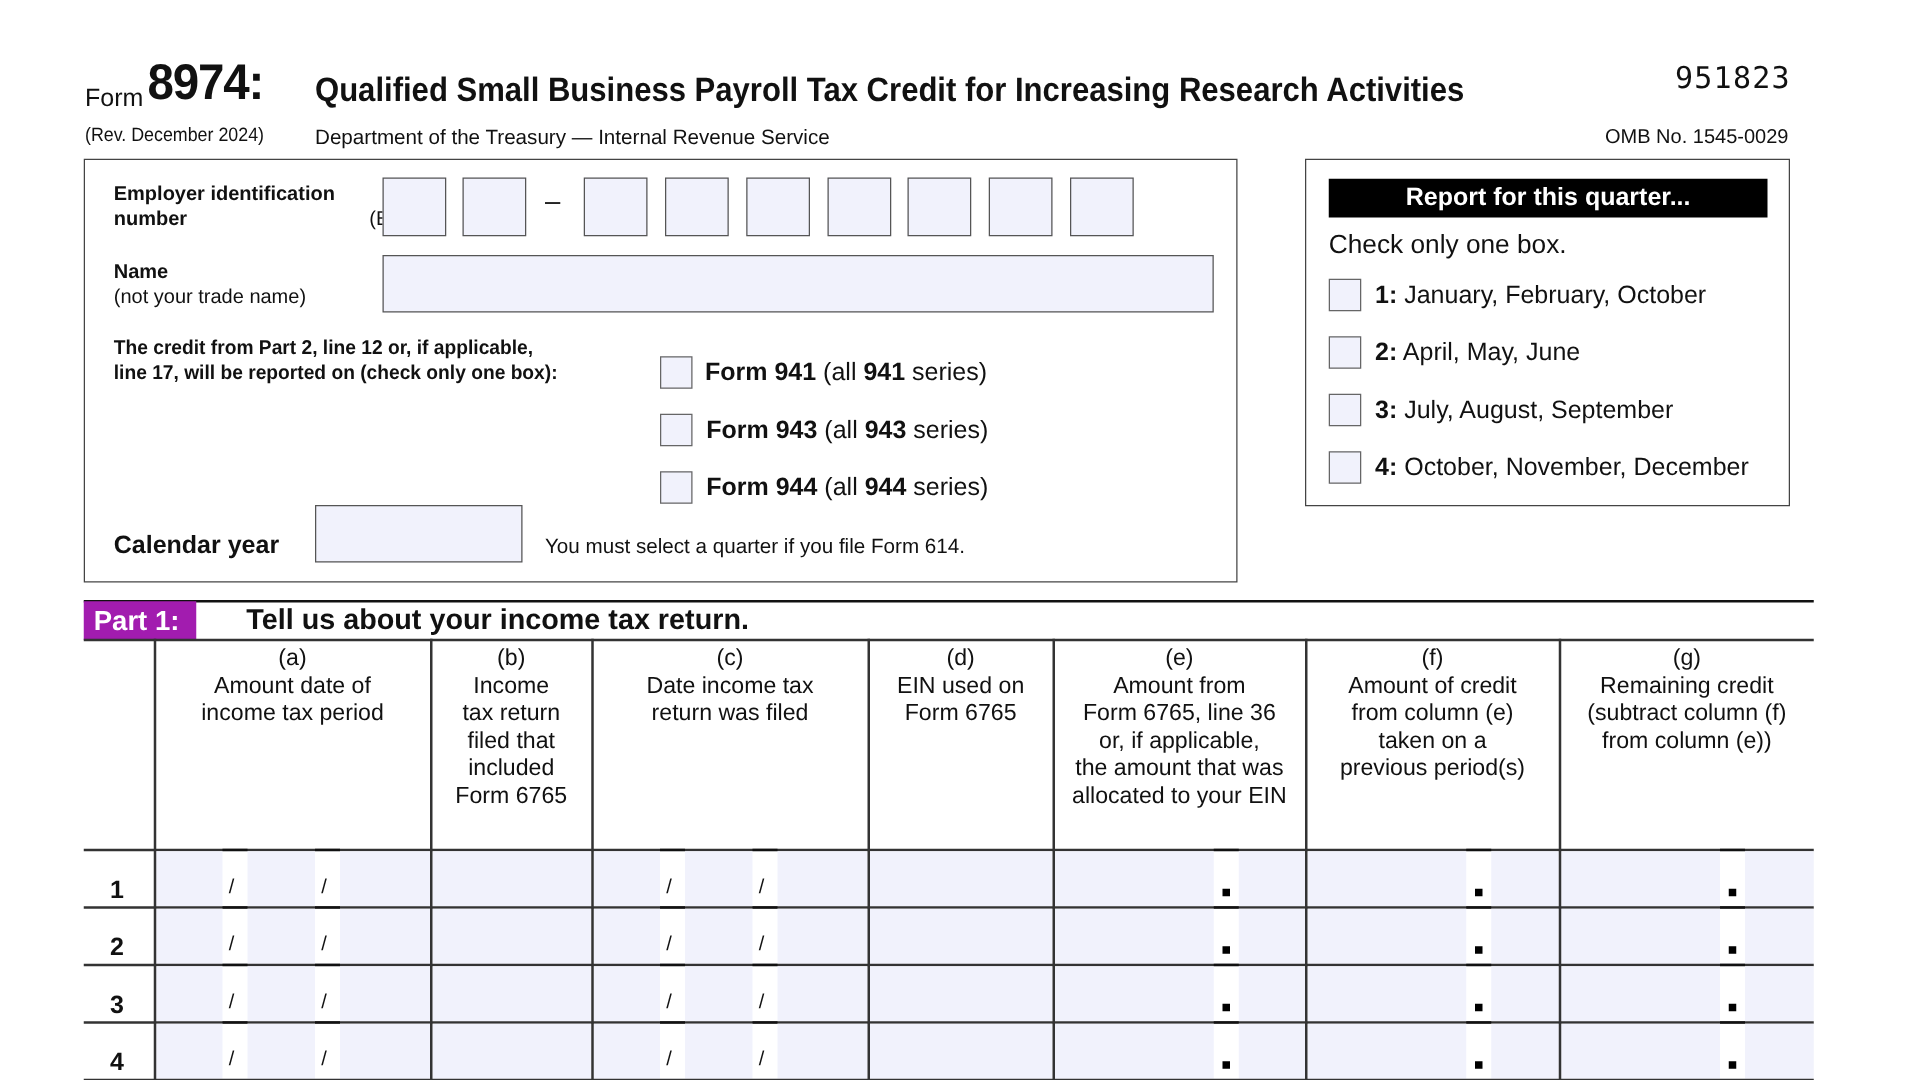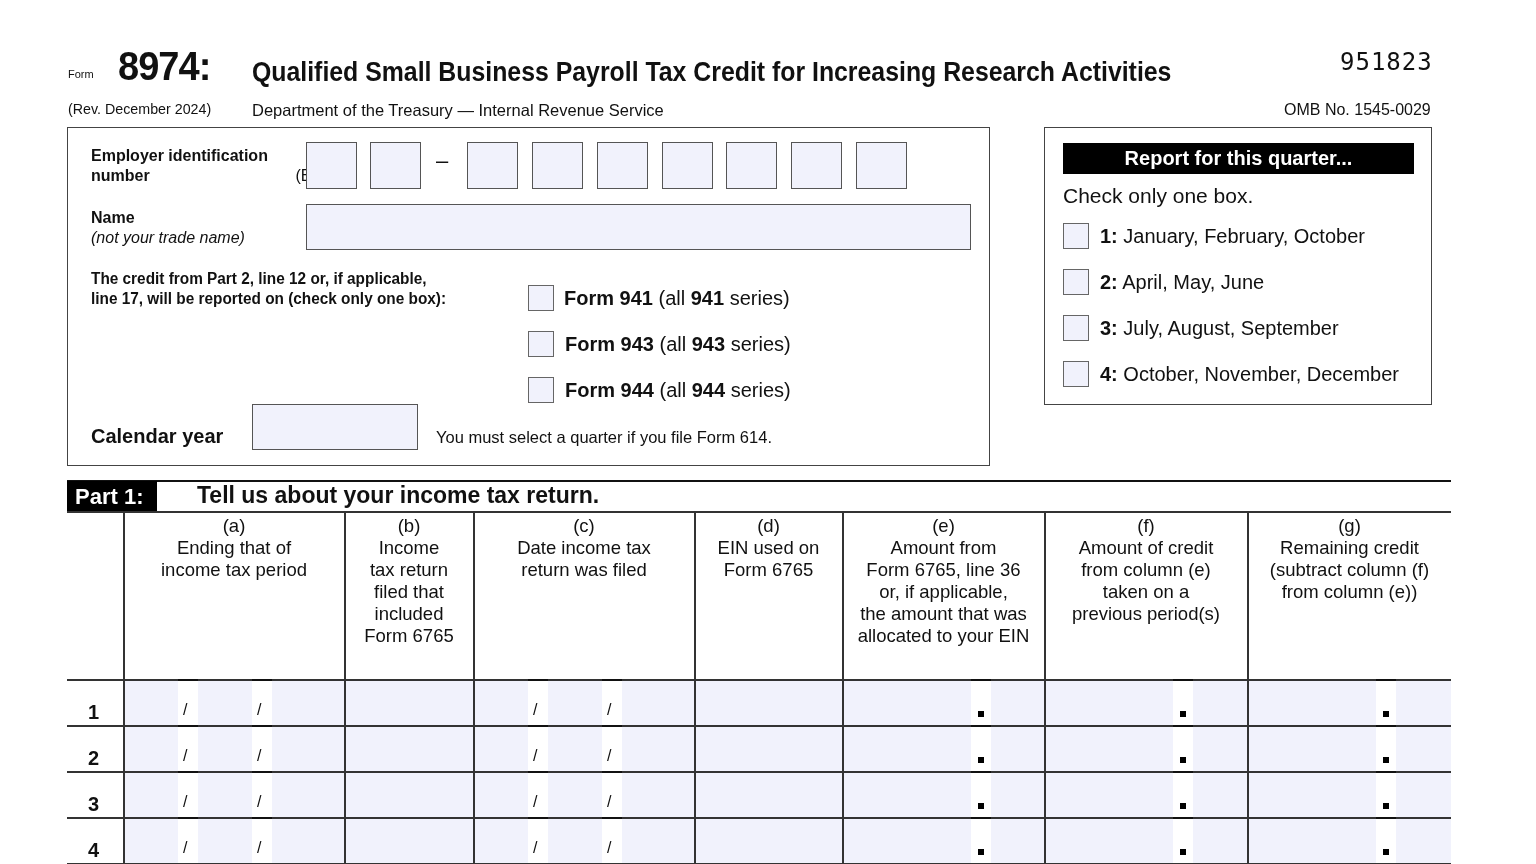--- a/index.html
+++ b/index.html
@@ -1,20 +1,20 @@
 <!DOCTYPE html>
 <html><head>
 <meta charset="utf-8">
 <style>
   * { box-sizing: border-box; margin: 0; padding: 0; }
   html, body { width: 1536px; height: 864px; overflow: hidden; background: #ffffff; }
   body { font-family: "Liberation Sans", sans-serif; color: #111; position: relative; }
   .abs { position: absolute; }
 
-  .form-label { left: 68px; top: 68px; font-size: 11px; }
+  .form-label { left: 68px; top: 68px; font-size: 20px; }
   .form-number { left: 118px; top: 44px; font-size: 40px; font-weight: bold; letter-spacing: -1px; transform: scaleX(0.95); transform-origin: left; }
   .form-title { left: 252px; top: 57px; font-size: 27px; font-weight: bold; transform: scaleX(0.92); transform-origin: left; white-space: nowrap; }
   .form-code { left: 1340px; top: 48px; font-family: "DejaVu Sans Mono", monospace; font-size: 24px; letter-spacing: 1px; }
   .rev { left: 68px; top: 100px; font-size: 15.5px; transform: scaleX(0.92); transform-origin: left; }
   .dept { left: 252px; top: 101px; font-size: 16.5px; }
   .omb { left: 1284px; top: 101px; font-size: 16px; }
 
   .box-main { left: 67px; top: 127px; width: 923px; height: 339px; border: 1.5px solid #444; }
   .box-quarter { left: 1044px; top: 127px; width: 388px; height: 278px; border: 1.5px solid #444; }
 
@@ -33,21 +33,21 @@
 
   .cal-label { left: 91px; top: 425px; font-size: 20px; font-weight: bold; }
   .cal-field { left: 252px; top: 404px; width: 166px; height: 46px; border: 1.5px solid #555; background: #f1f2fc; }
   .cal-note { left: 436px; top: 428px; font-size: 16.5px; }
 
   .q-header { left: 1063px; top: 143px; width: 351px; height: 31px; background: #000; color: #fff; font-weight: bold; font-size: 20px; text-align: center; line-height: 31px; }
   .q-instr { left: 1063px; top: 184px; font-size: 21px; }
   .q-opt { font-size: 20px; white-space: nowrap; }
 
   .part-rule { left: 67px; top: 480px; width: 1384px; height: 2px; background: #111; }
-  .part-badge { left: 67px; top: 481px; width: 90px; height: 31px; background: #000000; color: #fff; font-weight: bold; font-size: 22px; line-height: 31px; padding-left: 8px; }
+  .part-badge { left: 67px; top: 481px; width: 90px; height: 31px; background: #a21caf; color: #fff; font-weight: bold; font-size: 22px; line-height: 31px; padding-left: 8px; }
   .part-title { left: 197px; top: 482px; font-size: 23px; font-weight: bold; }
 
   .table-top { left: 67px; top: 511px; width: 1384px; height: 1.5px; background: #333; }
   .col-line { top: 511px; width: 1.5px; height: 353px; background: #333; }
   .col-head { top: 515px; font-size: 18.5px; text-align: center; line-height: 22px; }
 
   .row-line { left: 67px; width: 1384px; height: 2px; background: #333; }
   .row-shade { height: 44px; background: #f1f2fc; }
   .row-num { left: 88px; font-size: 20px; font-weight: bold; }
   .gap { width: 20px; height: 44px; background: #ffffff; }
@@ -78,21 +78,21 @@
 <div class="abs ein-box" style="left:467px"></div>
 <div class="abs ein-box" style="left:532px"></div>
 <div class="abs ein-box" style="left:597px"></div>
 <div class="abs ein-box" style="left:662px"></div>
 <div class="abs ein-box" style="left:726px"></div>
 <div class="abs ein-box" style="left:791px"></div>
 <div class="abs ein-box" style="left:856px"></div>
 
 <div class="abs name-label">
   <div class="lbl-bold">Name</div>
-  <div style="font-style:italic">(not your trade name)</div>
+  <div style="">(not your trade name)</div>
 </div>
 <div class="abs name-field"></div>
 
 <div class="abs credit-label">
   <div>The credit from Part 2, line 12 or, if applicable,</div>
   <div>line 17, will be reported on (check only one box):</div>
 </div>
 
 <div class="abs chk" style="left:528px;top:285px"></div>
 <div class="abs form-opt" style="left:564px;top:287px">
@@ -257,21 +257,21 @@
 <div class="abs col-line" style="left:123px"></div>
 <div class="abs col-line" style="left:344px"></div>
 <div class="abs col-line" style="left:473px"></div>
 <div class="abs col-line" style="left:694px"></div>
 <div class="abs col-line" style="left:842px"></div>
 <div class="abs col-line" style="left:1044px"></div>
 <div class="abs col-line" style="left:1247px"></div>
 
 <div class="abs col-head" style="left:124px;width:220px">
   <div>(a)</div>
-  <div>Ending that of</div>
+  <div>Amount date of</div>
   <div>income tax period</div>
 </div>
 <div class="abs col-head" style="left:345px;width:128px">
   <div>(b)</div>
   <div>Income</div>
   <div>tax return</div>
   <div>filed that</div>
   <div>included</div>
   <div>Form 6765</div>
 </div>

